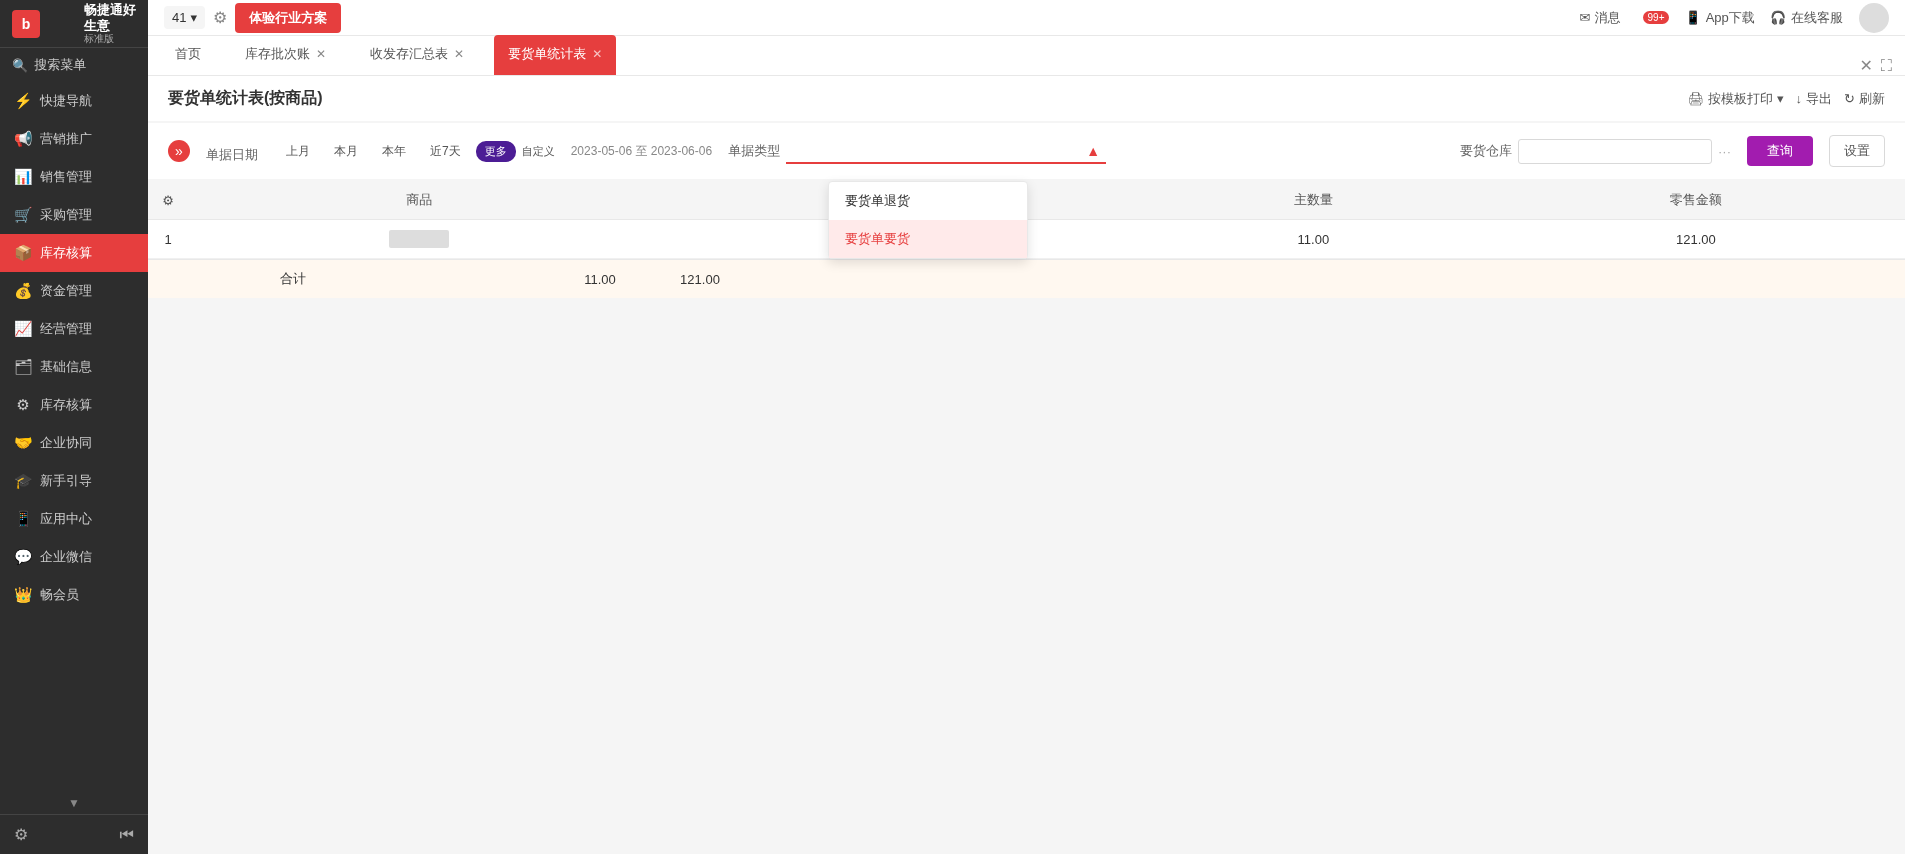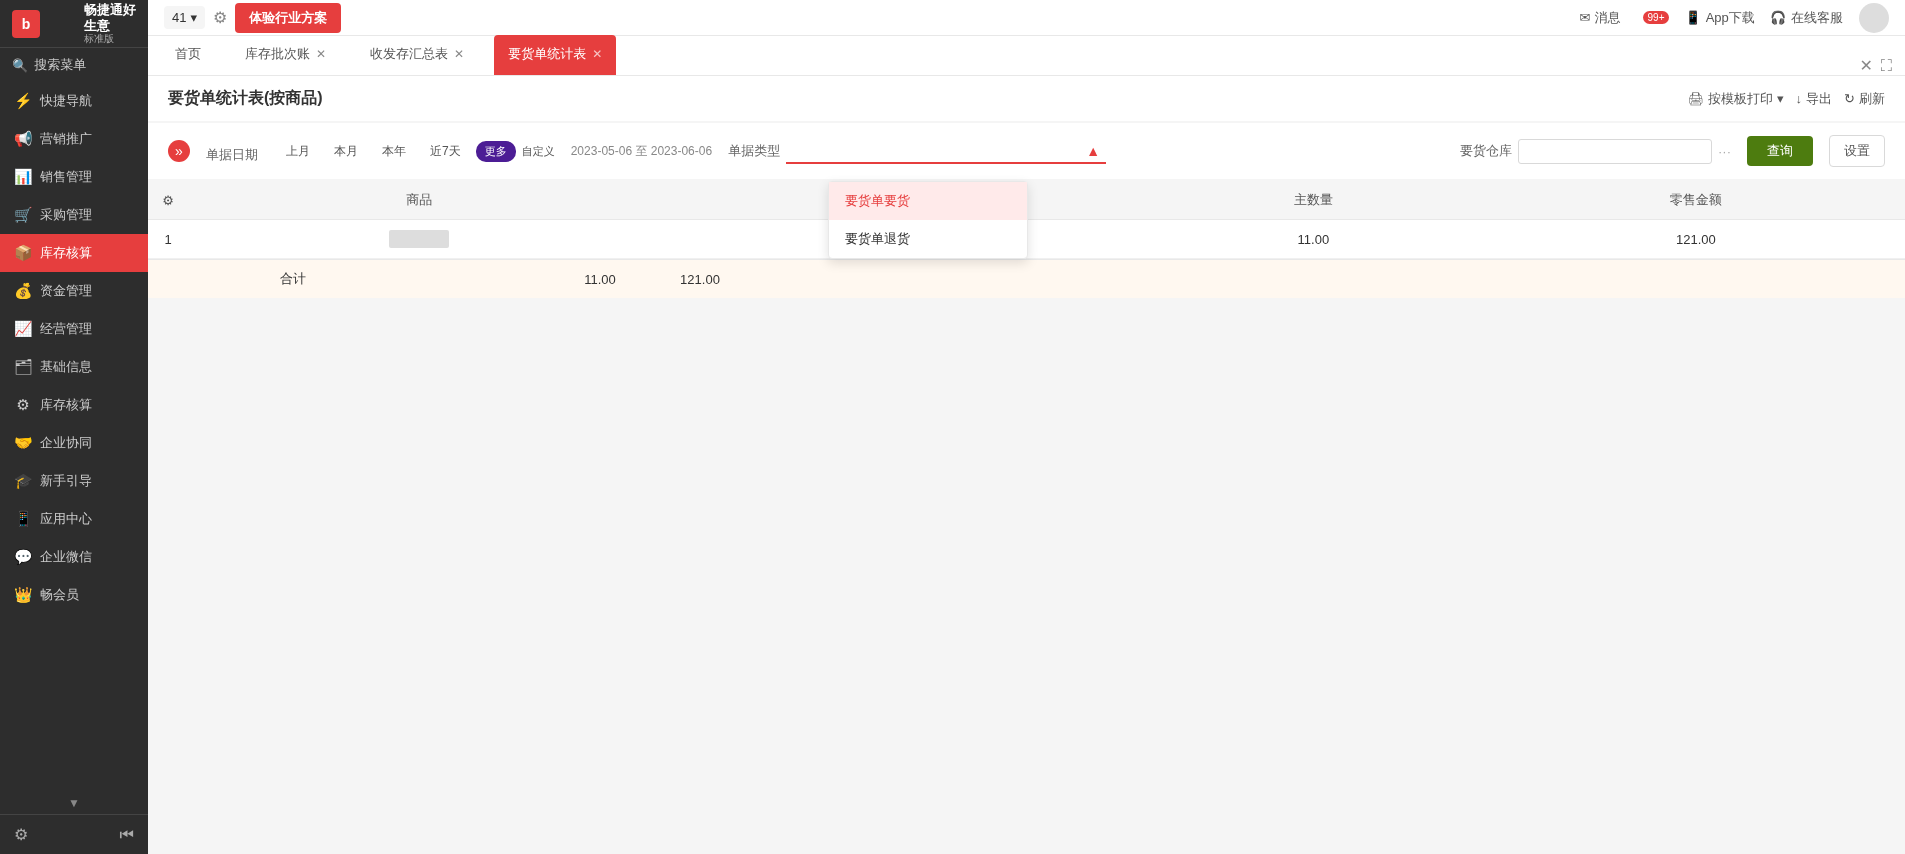--- a/index.html
+++ b/index.html
@@ -314,21 +314,21 @@
       border: 1px solid #d9d9d9;
       border-radius: 3px;
       padding: 4px 8px;
       font-size: 13px;
       color: #333;
       min-width: 120px;
     }
     .warehouse-more { color: #aaa; cursor: pointer; }
 
     .query-btn {
-      background: #4d7c0f;
+      background: #a21caf;
       color: #fff;
       border: none;
       border-radius: 4px;
       padding: 6px 20px;
       font-size: 13px;
       cursor: pointer;
     }
     .settings-btn {
       border: 1px solid #d9d9d9;
       background: #fff;
@@ -597,22 +597,22 @@
       <div class="warehouse-group">
         <span class="filter-label">要货仓库</span>
         <input class="warehouse-input" type="text" style="">
         <span class="warehouse-more">···</span>
       </div>
 
       <button class="query-btn">查询</button>
       <button class="settings-btn">设置</button>
 
       <div class="dropdown-container">
+        <div class="dropdown-item">要货单退货</div>
         <div class="dropdown-item selected">要货单要货</div>
-        <div class="dropdown-item">要货单退货</div>
       </div>
     </div>
 
     <div class="table-container">
       <table>
         <thead>
           <tr>
             <th class="gear-th">⚙</th>
             <th>商品</th>
             <th>主计量单位</th>

